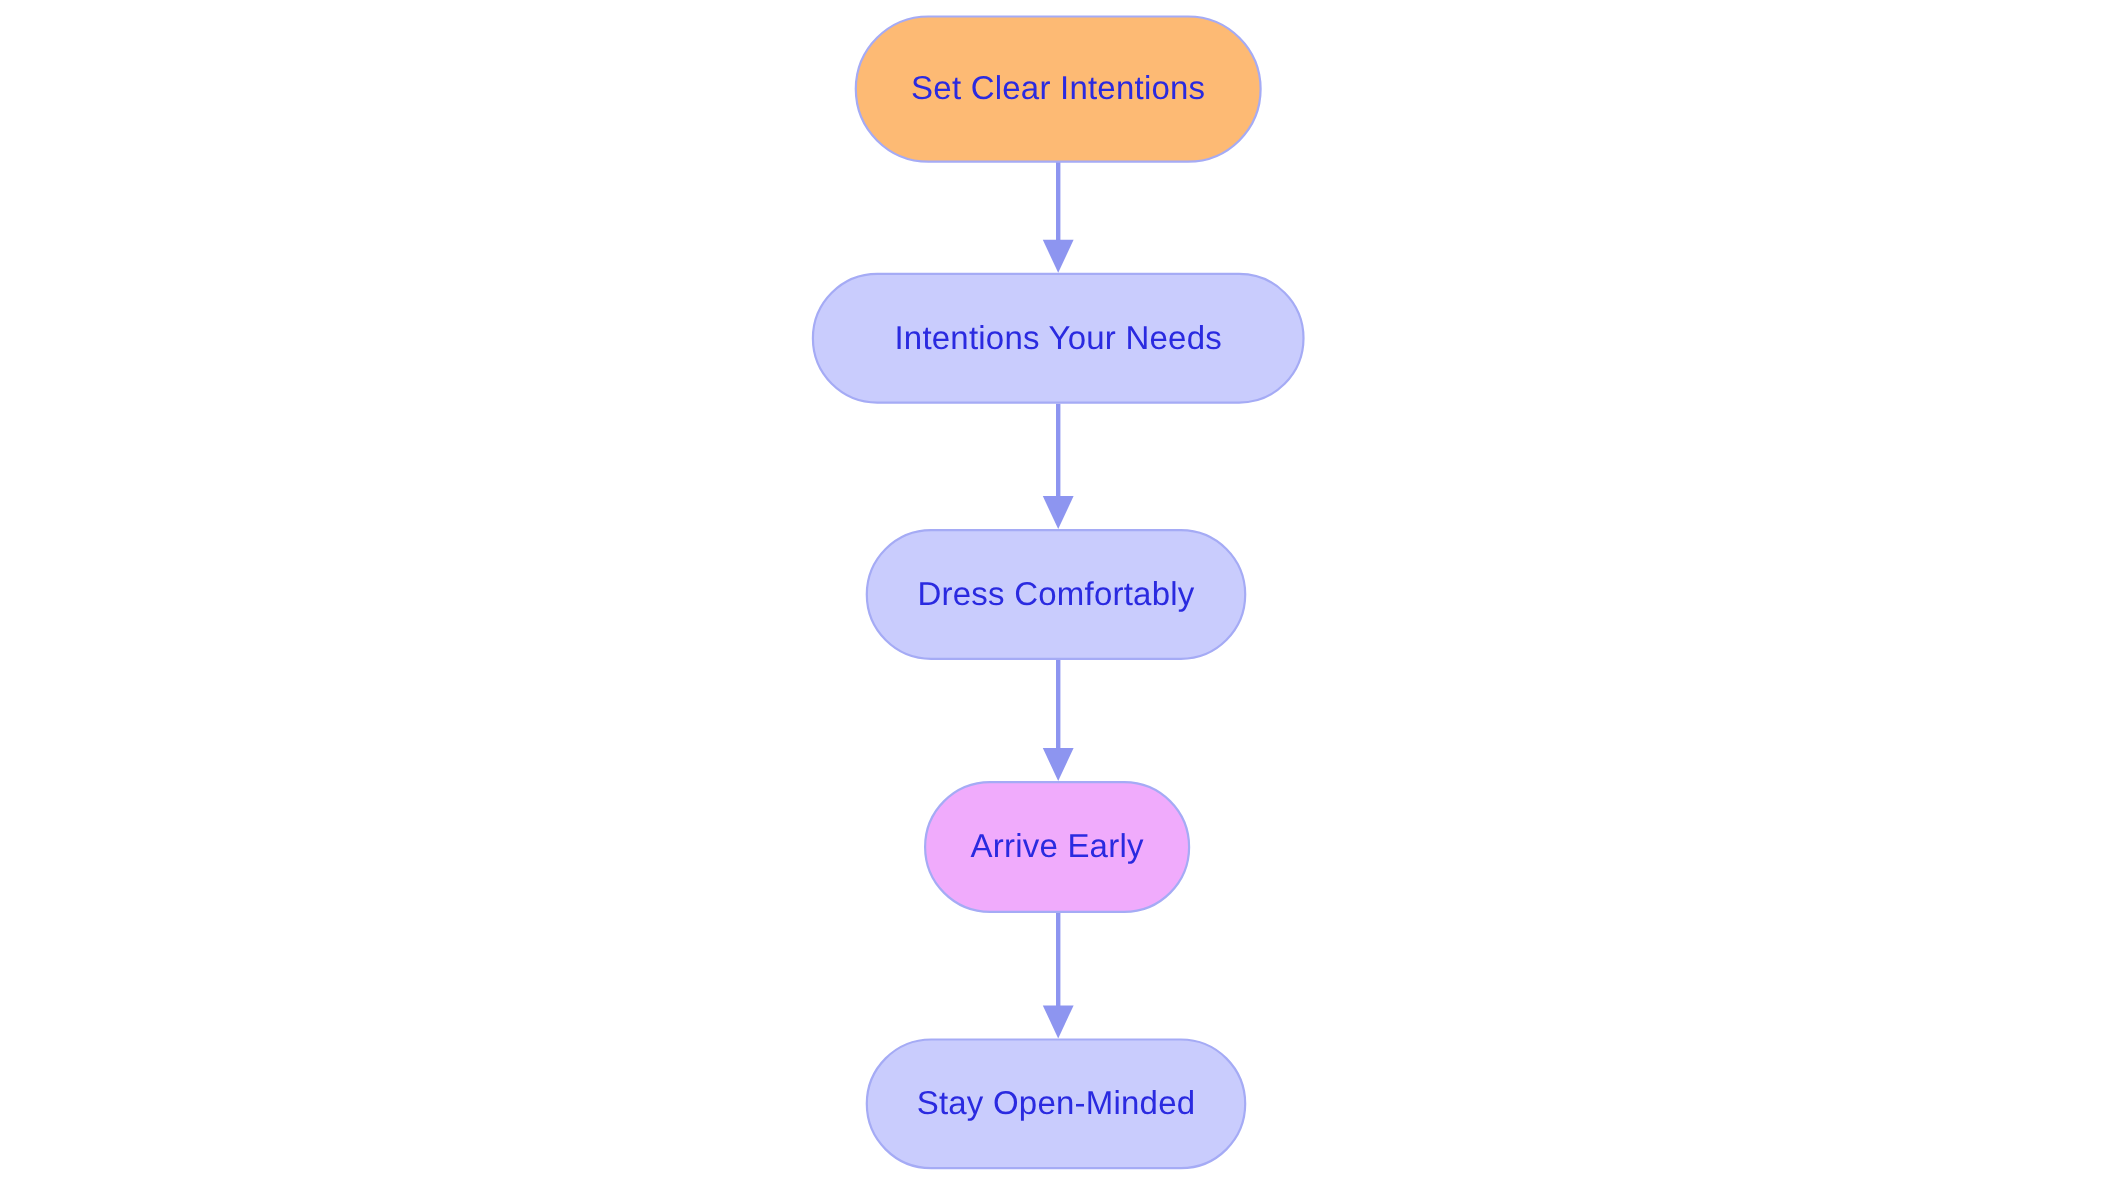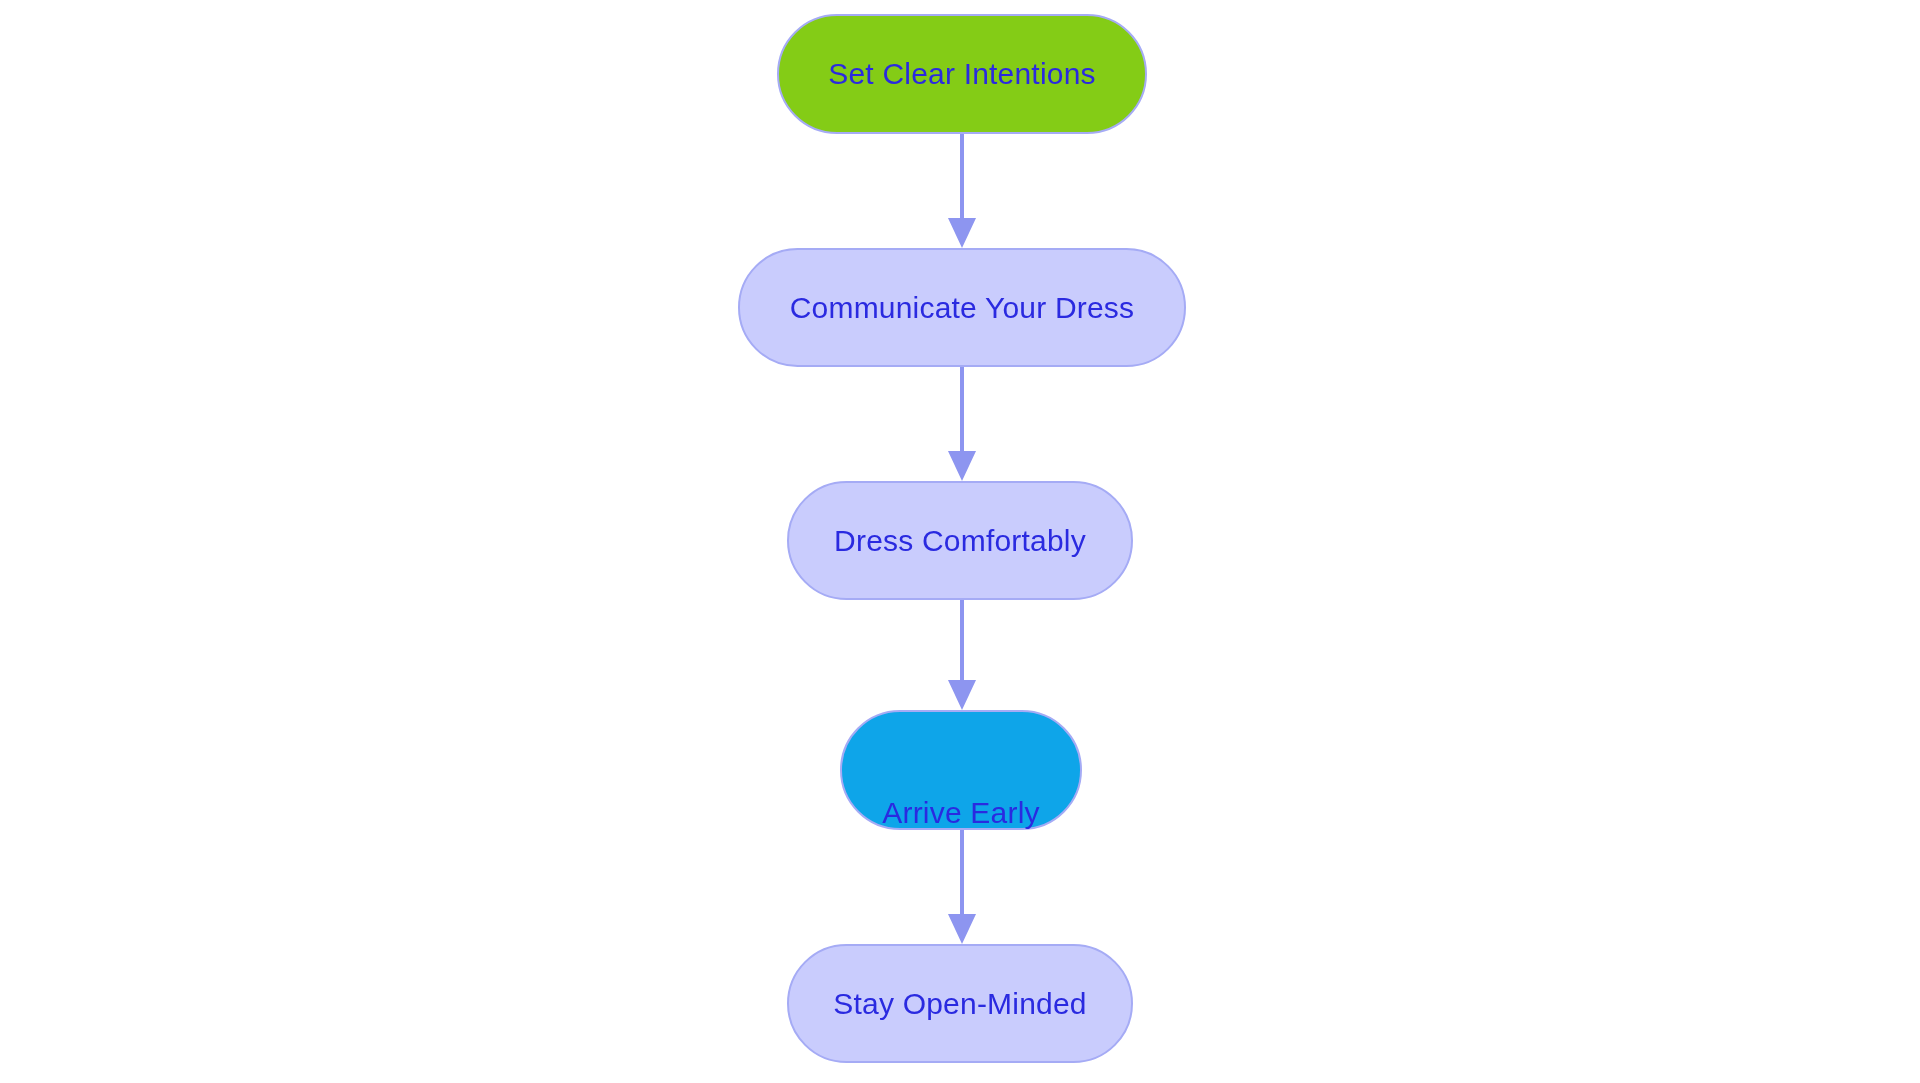--- a/index.html
+++ b/index.html
@@ -59,33 +59,33 @@
         <polygon points="948,218 976,218 962,248" fill="#8d95f0"></polygon>
         <line x1="962" y1="367" x2="962" y2="453" stroke="#8d95f0" stroke-width="4"></line>
         <polygon points="948,451 976,451 962,481" fill="#8d95f0"></polygon>
         <line x1="962" y1="600" x2="962" y2="682" stroke="#8d95f0" stroke-width="4"></line>
         <polygon points="948,680 976,680 962,710" fill="#8d95f0"></polygon>
         <line x1="962" y1="830" x2="962" y2="916" stroke="#8d95f0" stroke-width="4"></line>
         <polygon points="948,914 976,914 962,944" fill="#8d95f0"></polygon>
       </g>
   </svg>
 
-  <div class="node" style="left: 777px; top: 14px; width: 370px; height: 120px; background: #84cc16; border-color: rgb(165, 171, 245); color: rgb(42, 42, 224); font-size: 30px;">
+  <div class="node" style="left: 777px; top: 14px; width: 370px; height: 134px; background: #fdba74; border-color: rgb(165, 171, 245); color: rgb(42, 42, 224); font-size: 30px;">
     <span class="node-label">Set Clear Intentions</span>
   </div>
 
   <div class="node" style="left: 738px; top: 248px; width: 448px; height: 119px; background: rgb(201, 204, 253); border-color: rgb(165, 171, 245); color: rgb(42, 42, 224); font-size: 30px;">
-    <span class="node-label">Communicate Your Dress</span>
+    <span class="node-label">Intentions Your Needs</span>
   </div>
 
   <div class="node" style="left: 787px; top: 481px; width: 346px; height: 119px; background: rgb(201, 204, 253); border-color: rgb(165, 171, 245); color: rgb(42, 42, 224); font-size: 30px;">
     <span class="node-label">Dress Comfortably</span>
   </div>
 
-  <div class="node" style="left: 840px; top: 710px; width: 242px; height: 120px; background: #0ea5e9; border-color: rgb(165, 171, 245); color: rgb(42, 42, 224); font-size: 30px; align-items: flex-end;">
+  <div class="node" style="left: 840px; top: 710px; width: 242px; height: 120px; background: #f0abfc; border-color: rgb(165, 171, 245); color: rgb(42, 42, 224); font-size: 30px;">
     <span class="node-label">Arrive Early</span>
   </div>
 
   <div class="node" style="left: 787px; top: 944px; width: 346px; height: 119px; background: rgb(201, 204, 253); border-color: rgb(165, 171, 245); color: rgb(42, 42, 224); font-size: 30px; justify-content: center;">
     <span class="node-label">Stay Open-Minded</span>
   </div>
 
 </div>
 
 </body></html>

